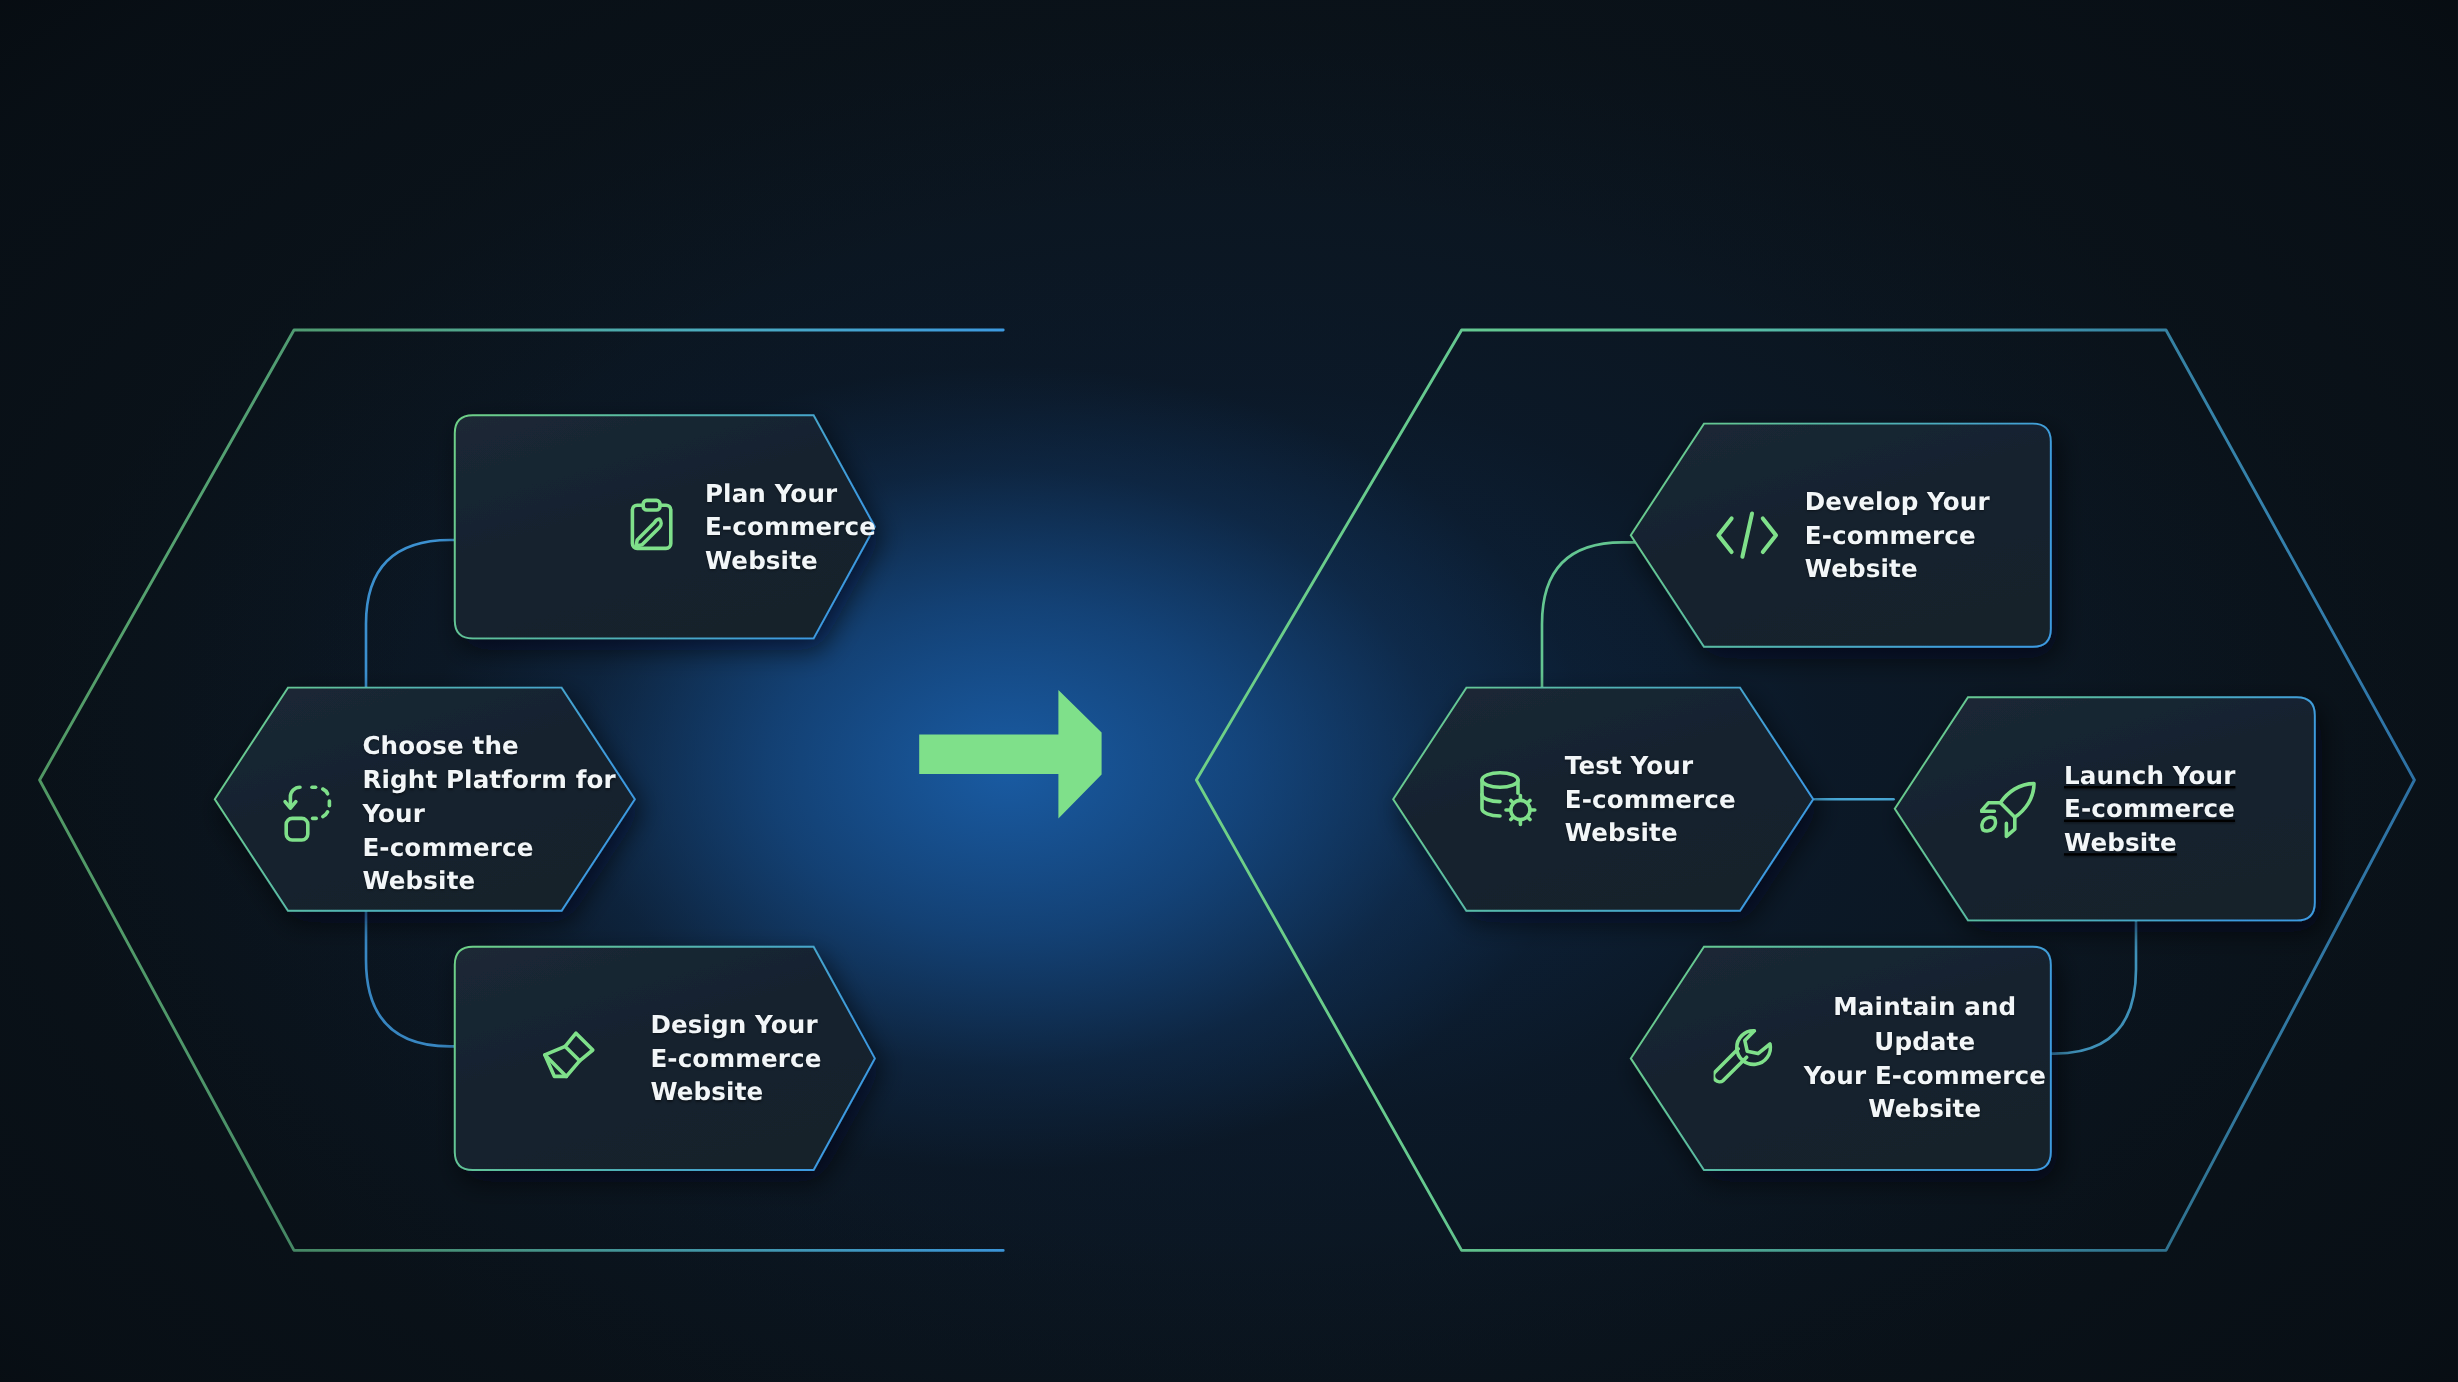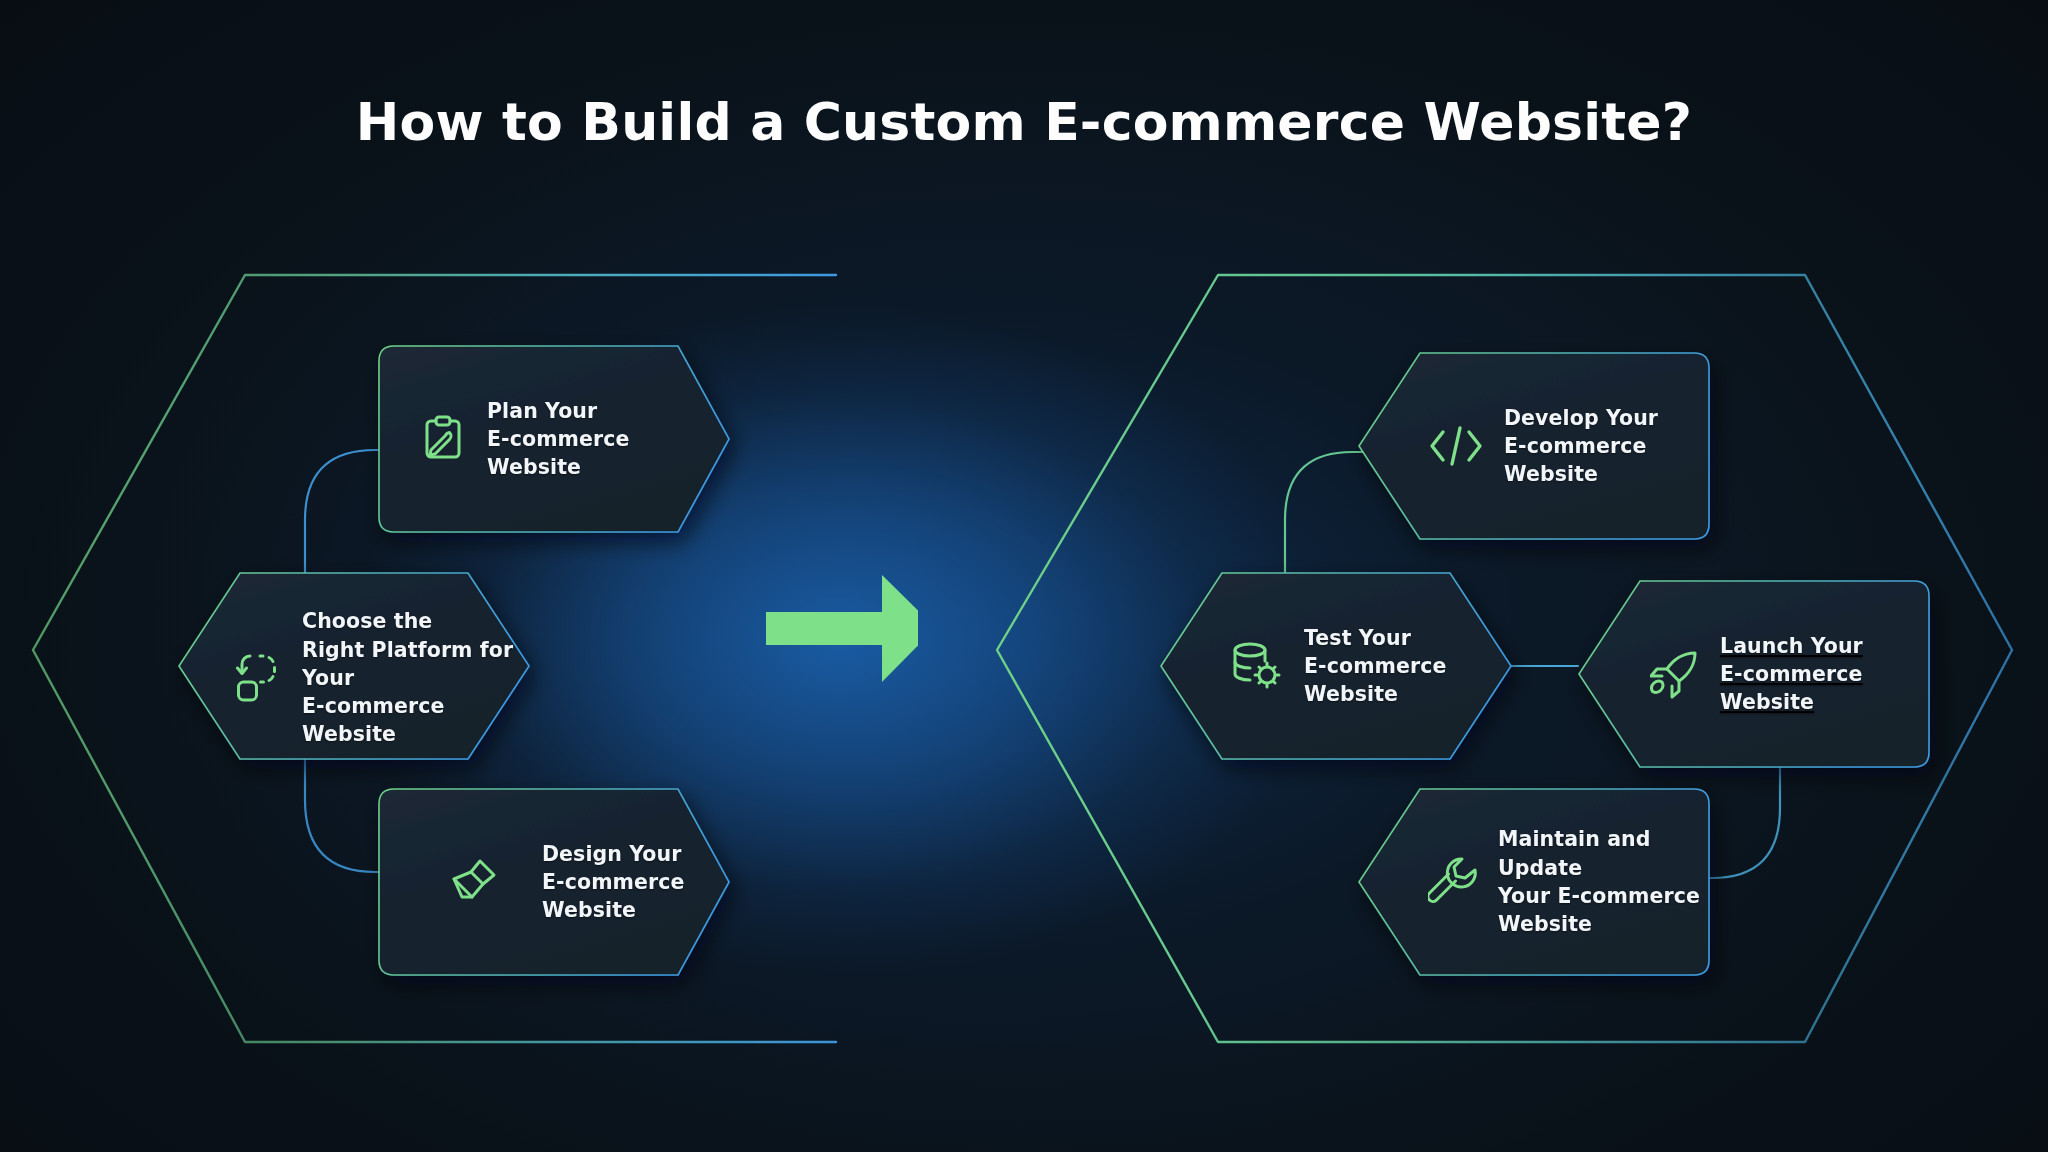--- a/index.html
+++ b/index.html
@@ -53,23 +53,23 @@
   }
   .card svg.shape{position:absolute;left:0;top:0;overflow:visible;z-index:1;}
 
   
   .c-plan    {left:378px; top:345px;  width:352px; height:188px;}
   .c-choose  {left:178px; top:572px;  width:352px; height:212px;}
   .c-design  {left:378px; top:788px;  width:352px; height:188px;}
   .c-develop {left:1358px;top:352px;  width:352px; height:188px;}
   .c-test    {left:1160px;top:572px;  width:352px; height:188px;}
   .c-launch  {left:1578px;top:580px;  width:352px; height:188px;text-decoration:underline;}
-  .c-maintain{left:1358px;top:788px;  width:352px; height:188px;}
-
-  .c-plan .inner    {padding-left:45px;}
+  .c-maintain{left:1358px;top:788px;  width:352px; height:188px;text-align:center;}
+
+  .c-plan .inner    {padding-left:70px;justify-content:flex-end;}
   .c-design .inner  {padding-left:70px;gap:44px;}
   .c-develop .inner {padding-left:70px;}
   .c-maintain .inner{padding-left:70px;}
   .c-choose .inner  {padding-left:58px;}
   .c-test .inner    {padding-left:72px;}
   .c-launch .inner  {padding-left:72px;}
 </style>
 </head>
 <body>
 
@@ -118,21 +118,20 @@
     <path d="M 305 660 L 305 520 Q 305 450 375 450 L 420 450" fill="none" stroke="#3e96d8" stroke-width="2.2" stroke-linecap="round"></path>
     <path d="M 305 660 L 305 800 Q 305 872 375 872 L 420 872" fill="none" stroke="#3e96d8" stroke-width="2.2" stroke-linecap="round"></path>
 
     <path d="M 1285 660 L 1285 520 Q 1285 452 1352 452 L 1400 452" fill="none" stroke="#64c691" stroke-width="2.2" stroke-linecap="round"></path>
     <path d="M 1512 666 L 1578 666" fill="none" stroke="#49a8d6" stroke-width="2.2" stroke-linecap="round"></path>
     <path d="M 1780 768 L 1780 808 Q 1780 878 1712 878 L 1670 878" fill="none" stroke="#49a8d6" stroke-width="2.2" stroke-linecap="round"></path>
   </svg>
 
   <div class="bg-vignette"></div>
 
-  <div class="title">How to Build a Custom E-commerce Website?</div>
 
   <svg class="layer" viewBox="0 0 2048 1152">
     <polygon points="766,610 884,610 884,580 916,580 916,580 920,580 916,580 916,580" fill="none"></polygon>
     <path d="M 766 612 L 884 612 L 884 577 L 915 608 L 915 608 L 884 577 Z" fill="none"></path>
     <path d="M 766 612 L 882 612 L 882 575 L 918 610.5 L 918 645.5 L 882 682 L 882 645 L 766 645 Z" fill="#7fe08a"></path>
   </svg>
 
   <div class="card c-plan">
     <svg class="shape" width="352" height="188" viewBox="0 0 352 188">
       <path d="M 16 1 L 300 1 L 351 94 L 300 187 L 16 187 Q 1 187 1 172 L 1 16 Q 1 1 16 1 Z" fill="url(#cardFillGrad)" stroke="url(#gradCardA)" stroke-width="1.6" filter="url(#cardShadow)"></path>

